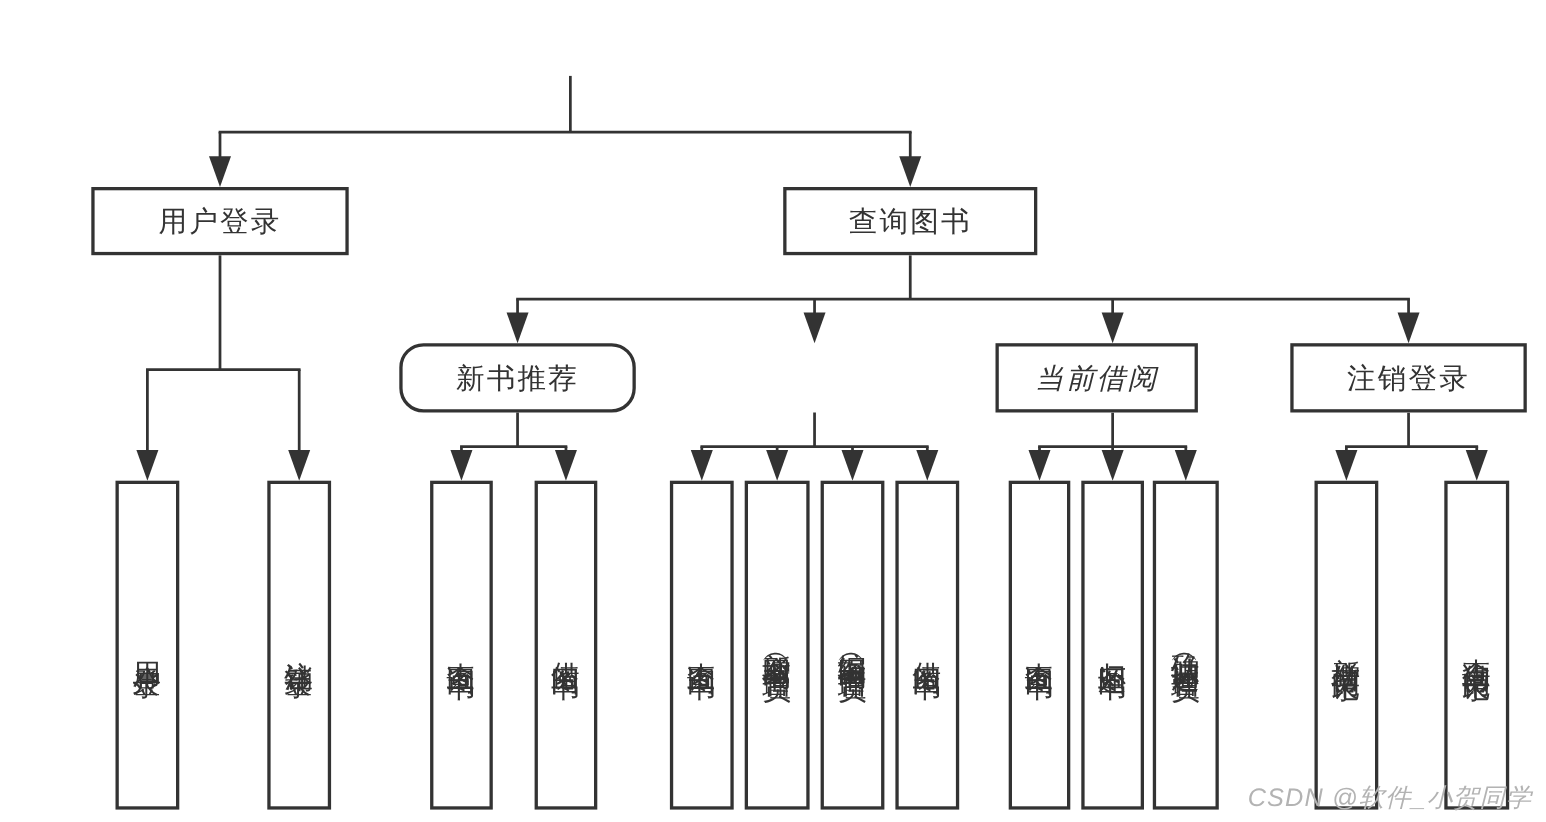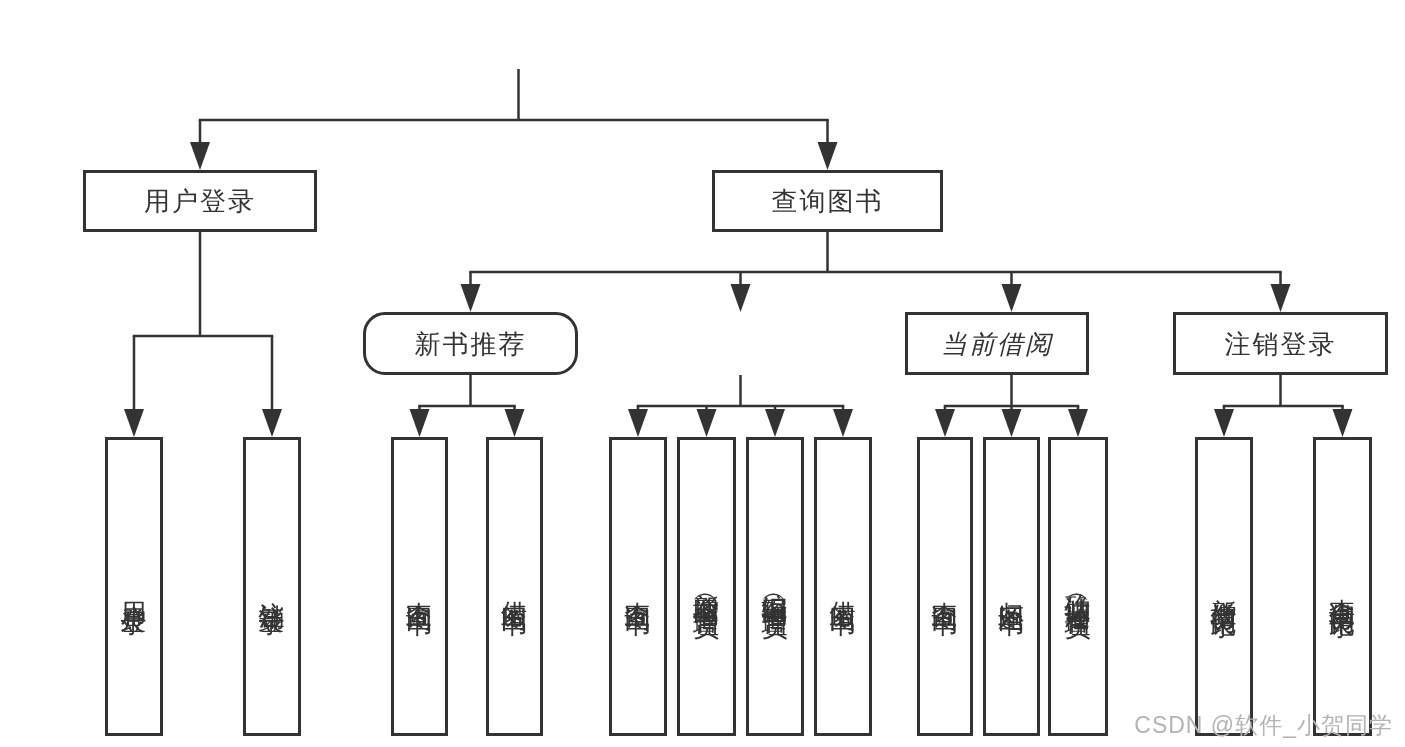--- a/index.html
+++ b/index.html
@@ -33,20 +33,21 @@
     letter-spacing: 3px;
     white-space: normal;
   }
   .watermark {
     position: absolute;
     right: 12px;
     bottom: 6px;
     font-size: 23px;
     letter-spacing: 1px;
     color: #b3b3b3;
+    font-style: italic;
   }
 </style>
 </head>
 <body>
 
 <div class="stage">
 
   <svg class="wires" viewBox="0 0 1405 747">
       <line x1="518.5" y1="69" x2="518.5" y2="120" stroke="#333333" stroke-width="2.5"></line>
       <line x1="198.75" y1="120" x2="828.75" y2="120" stroke="#333333" stroke-width="2.5"></line>

